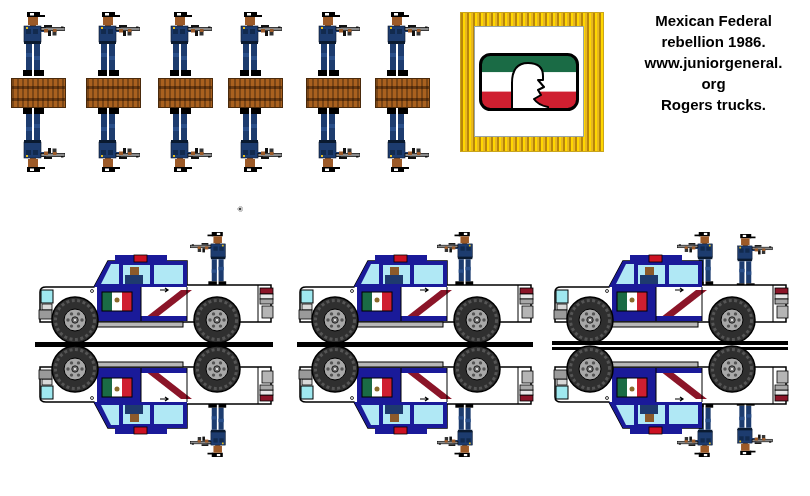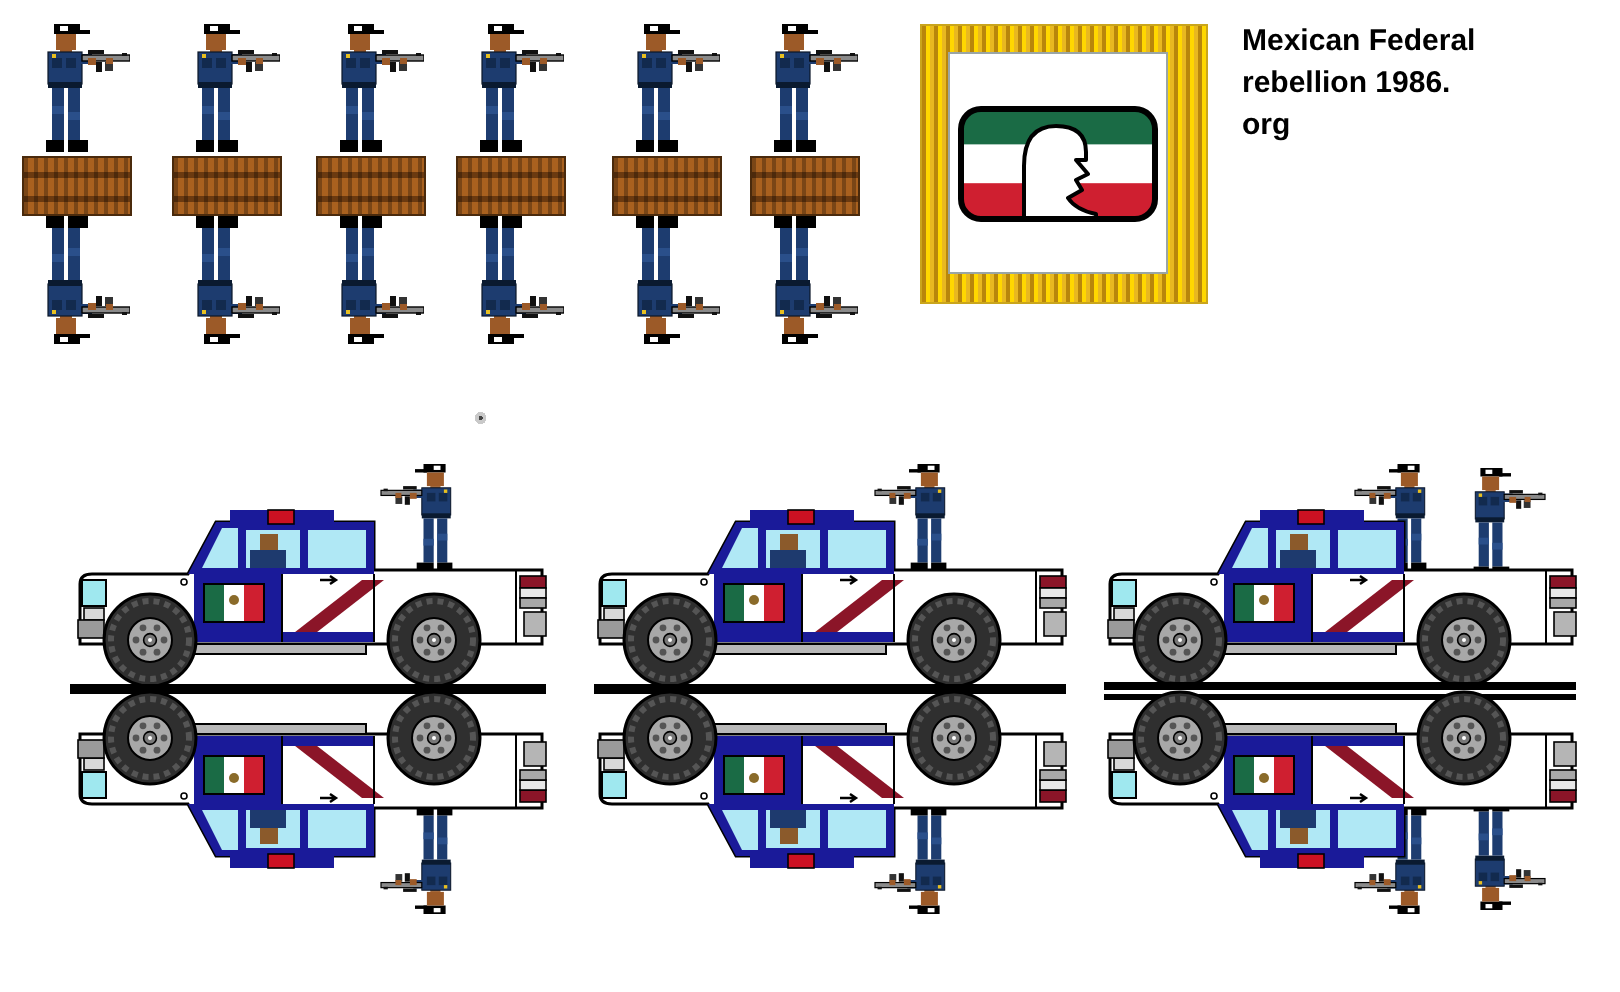--- a/index.html
+++ b/index.html
@@ -1,18 +1,19 @@
 <!DOCTYPE html>
 <html><head>
 <meta charset="utf-8">
 <style>
   html,body{margin:0;padding:0;background:#fff;}
   .sheet{
     position:relative;width:810px;height:496px;background:#ffffff;overflow:hidden;
     font-family:"Liberation Sans", sans-serif;
+    text-align:center;
   }
   
   .soldier-unit{position:absolute;top:12px;width:62px;height:162px;}
   .soldier-figure{position:absolute;top:0;left:5px;}
   .soldier-figure-mirrored{position:absolute;top:96px;left:5px;transform:scaleY(-1);}
   .wood-base{
     position:absolute;top:66px;left:1px;width:55px;height:30px;
     background-image:
       repeating-linear-gradient(90deg, rgba(0,0,0,0.28) 0 2px, rgba(0,0,0,0) 2px 5px),
       linear-gradient(#a9611f 0 7px, #6b3a10 7px 10px, #a9611f 10px 19px, #6b3a10 19px 22px, #a9611f 22px 30px);
@@ -196,21 +197,23 @@
           <path d="M33,57 L33,30 Q33,10 49,10 Q64,10 64,23 L64,27 L59,27 L65,34 L59,37 L62,42 L55,46 Q59,52 69,54 L69,57 Z" fill="#ffffff" stroke="#000" stroke-width="2" stroke-linejoin="round"></path>
         </g>
         <rect x="1.5" y="1.5" width="97" height="55" rx="10" fill="none" stroke="#000" stroke-width="3"></rect>
       </svg>
     </div>
   </div>
 
   <div class="info-text">
     <div>Mexican Federal</div>
     <div>rebellion  1986.</div>
+    <div>www.juniorgeneral.</div>
     <div>org</div>
+    <div>Rogers trucks.</div>
   </div>
 
   <div class="stray-mark"></div>
 
   <div class="truck-unit" style="left:35px">
     <svg width="240" height="232" viewBox="0 0 240 232">
       <g id="u1">
         <use href="#soldier" transform="translate(198,2) scale(-0.85,0.85)"></use>
         <use href="#truck"></use>
       </g>

